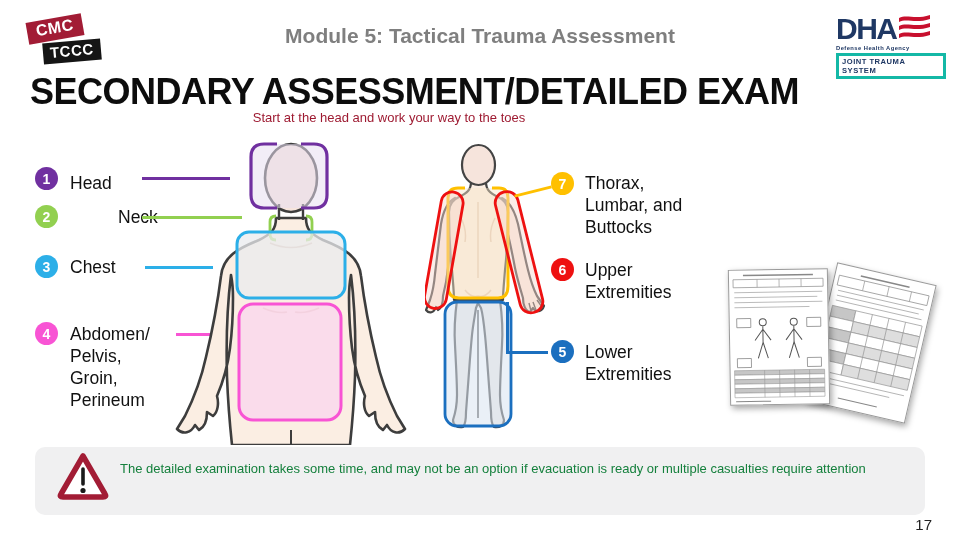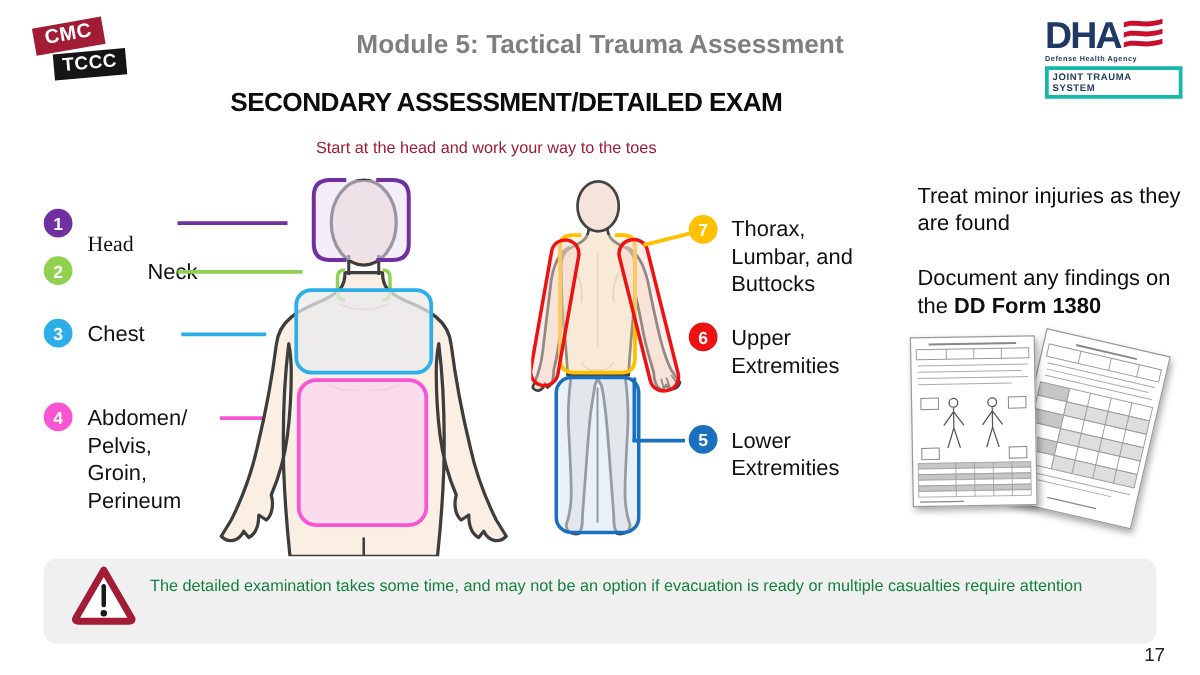--- a/index.html
+++ b/index.html
@@ -12,21 +12,21 @@
   .tccc{left:43px;top:41px;transform:rotate(-5deg);background:#151515;font-size:15px;padding:1px 7px 3px;letter-spacing:.5px;}
   .module-header{left:0;right:0;top:24px;text-align:center;color:#7F7F7F;font-weight:bold;font-size:21px;}
   .dha-wrap{left:836px;top:14px;width:110px;}
   .dha-row{display:flex;align-items:flex-start;}
   .dha-text{font-size:30px;font-weight:bold;color:#1F3864;letter-spacing:-1.5px;line-height:30px;position:relative;}
   .dha-star{position:absolute;left:46px;top:11px;font-size:11px;color:#fff;}
   .dha-sub{font-size:5.8px;letter-spacing:.45px;color:#1F3864;margin-top:1px;font-weight:bold;}
   .jts-box{display:inline-block;border:3px solid #14b8a6;color:#1F3864;font-size:7.6px;font-weight:bold;
            letter-spacing:.5px;padding:1px 3px;margin-top:2px;}
   
-  .main-title{left:30px;width:750px;top:71px;text-align:center;font-size:21px;font-weight:bold;
+  .main-title{left:30px;width:750px;top:71px;text-align:center;font-size:36px;font-weight:bold;
               color:#0d0d0d;letter-spacing:-.5px;white-space:nowrap;}
   .subtitle{left:14px;width:750px;top:110px;text-align:center;font-size:13px;font-weight:normal;color:#9E1B32;}
   
   .num-circle{position:absolute;width:23px;height:23px;border-radius:50%;color:#fff;font-weight:bold;
               font-size:14px;display:flex;align-items:center;justify-content:center;}
   .item-label{position:absolute;font-size:17.5px;color:#111;line-height:22px;white-space:pre-line;}
   .leader{position:absolute;height:2.5px;}
   
   .notes{left:734px;top:146px;width:216px;font-size:17.5px;line-height:1.25;color:#0d0d0d;}
   .notes p{margin:0 0 22px 0;}
@@ -62,21 +62,21 @@
       </svg>
     </div>
     <div class="dha-sub">Defense Health Agency</div>
     <div class="jts-box">JOINT TRAUMA SYSTEM</div>
   </div>
 
   <div class="abs main-title">SECONDARY ASSESSMENT/DETAILED EXAM</div>
   <div class="abs subtitle">Start at the head and work your way to the toes</div>
 
   <div class="num-circle" style="left: 35px; top: 167px; background-color: rgb(112, 48, 160);">1</div>
-  <div class="item-label" style="left:70px;top:184px;font-family:Liberation Serif, serif;">Head</div>
+  <div class="item-label" style="left:70px;top:172px;">Head</div>
   <div class="num-circle" style="left: 35px; top: 205px; background-color: rgb(146, 208, 80);">2</div>
   <div class="item-label" style="left:70px;top:206px;margin-left:48px;">Neck</div>
   <div class="num-circle" style="left: 35px; top: 255px; background-color: rgb(44, 175, 232);">3</div>
   <div class="item-label" style="left:70px;top:256px;">Chest</div>
   <div class="num-circle" style="left: 35px; top: 322px; background-color: rgb(248, 84, 212);">4</div>
   <div class="item-label" style="left:70px;top:323px;">Abdomen/
 Pelvis,
 Groin,
 Perineum</div>
 
@@ -156,24 +156,20 @@
   <div class="item-label" style="left:585px;top:172px;">Thorax,
 Lumbar, and
 Buttocks</div>
   <div class="num-circle" style="left: 551px; top: 258px; background-color: rgb(238, 17, 17);">6</div>
   <div class="item-label" style="left:585px;top:259px;">Upper
 Extremities</div>
   <div class="num-circle" style="left: 551px; top: 340px; background-color: rgb(27, 111, 191);">5</div>
   <div class="item-label" style="left:585px;top:341px;">Lower
 Extremities</div>
 
-  <div class="abs notes">
-    <p>Treat minor injuries as they are found</p>
-    <p><span>Document any findings on the </span><b>DD Form 1380</b></p>
-  </div>
 
   <div class="form-card form-back">
     <svg width="100" height="140" viewBox="0 0 100 140">
       <line x1="25" y1="7" x2="75" y2="7" stroke="#888" stroke-width="1.5"></line>
       <rect x="4" y="11" width="92" height="10" fill="none" stroke="#999" stroke-width="0.8"></rect>
       <line x1="30" y1="11" x2="30" y2="21" stroke="#999" stroke-width="0.7"></line>
       <line x1="55" y1="11" x2="55" y2="21" stroke="#999" stroke-width="0.7"></line>
       <line x1="78" y1="11" x2="78" y2="21" stroke="#999" stroke-width="0.7"></line>
       <line x1="6" y1="26" x2="94" y2="26" stroke="#aaa" stroke-width="0.8"></line>
       <line x1="6" y1="31" x2="90" y2="31" stroke="#aaa" stroke-width="0.8"></line>

